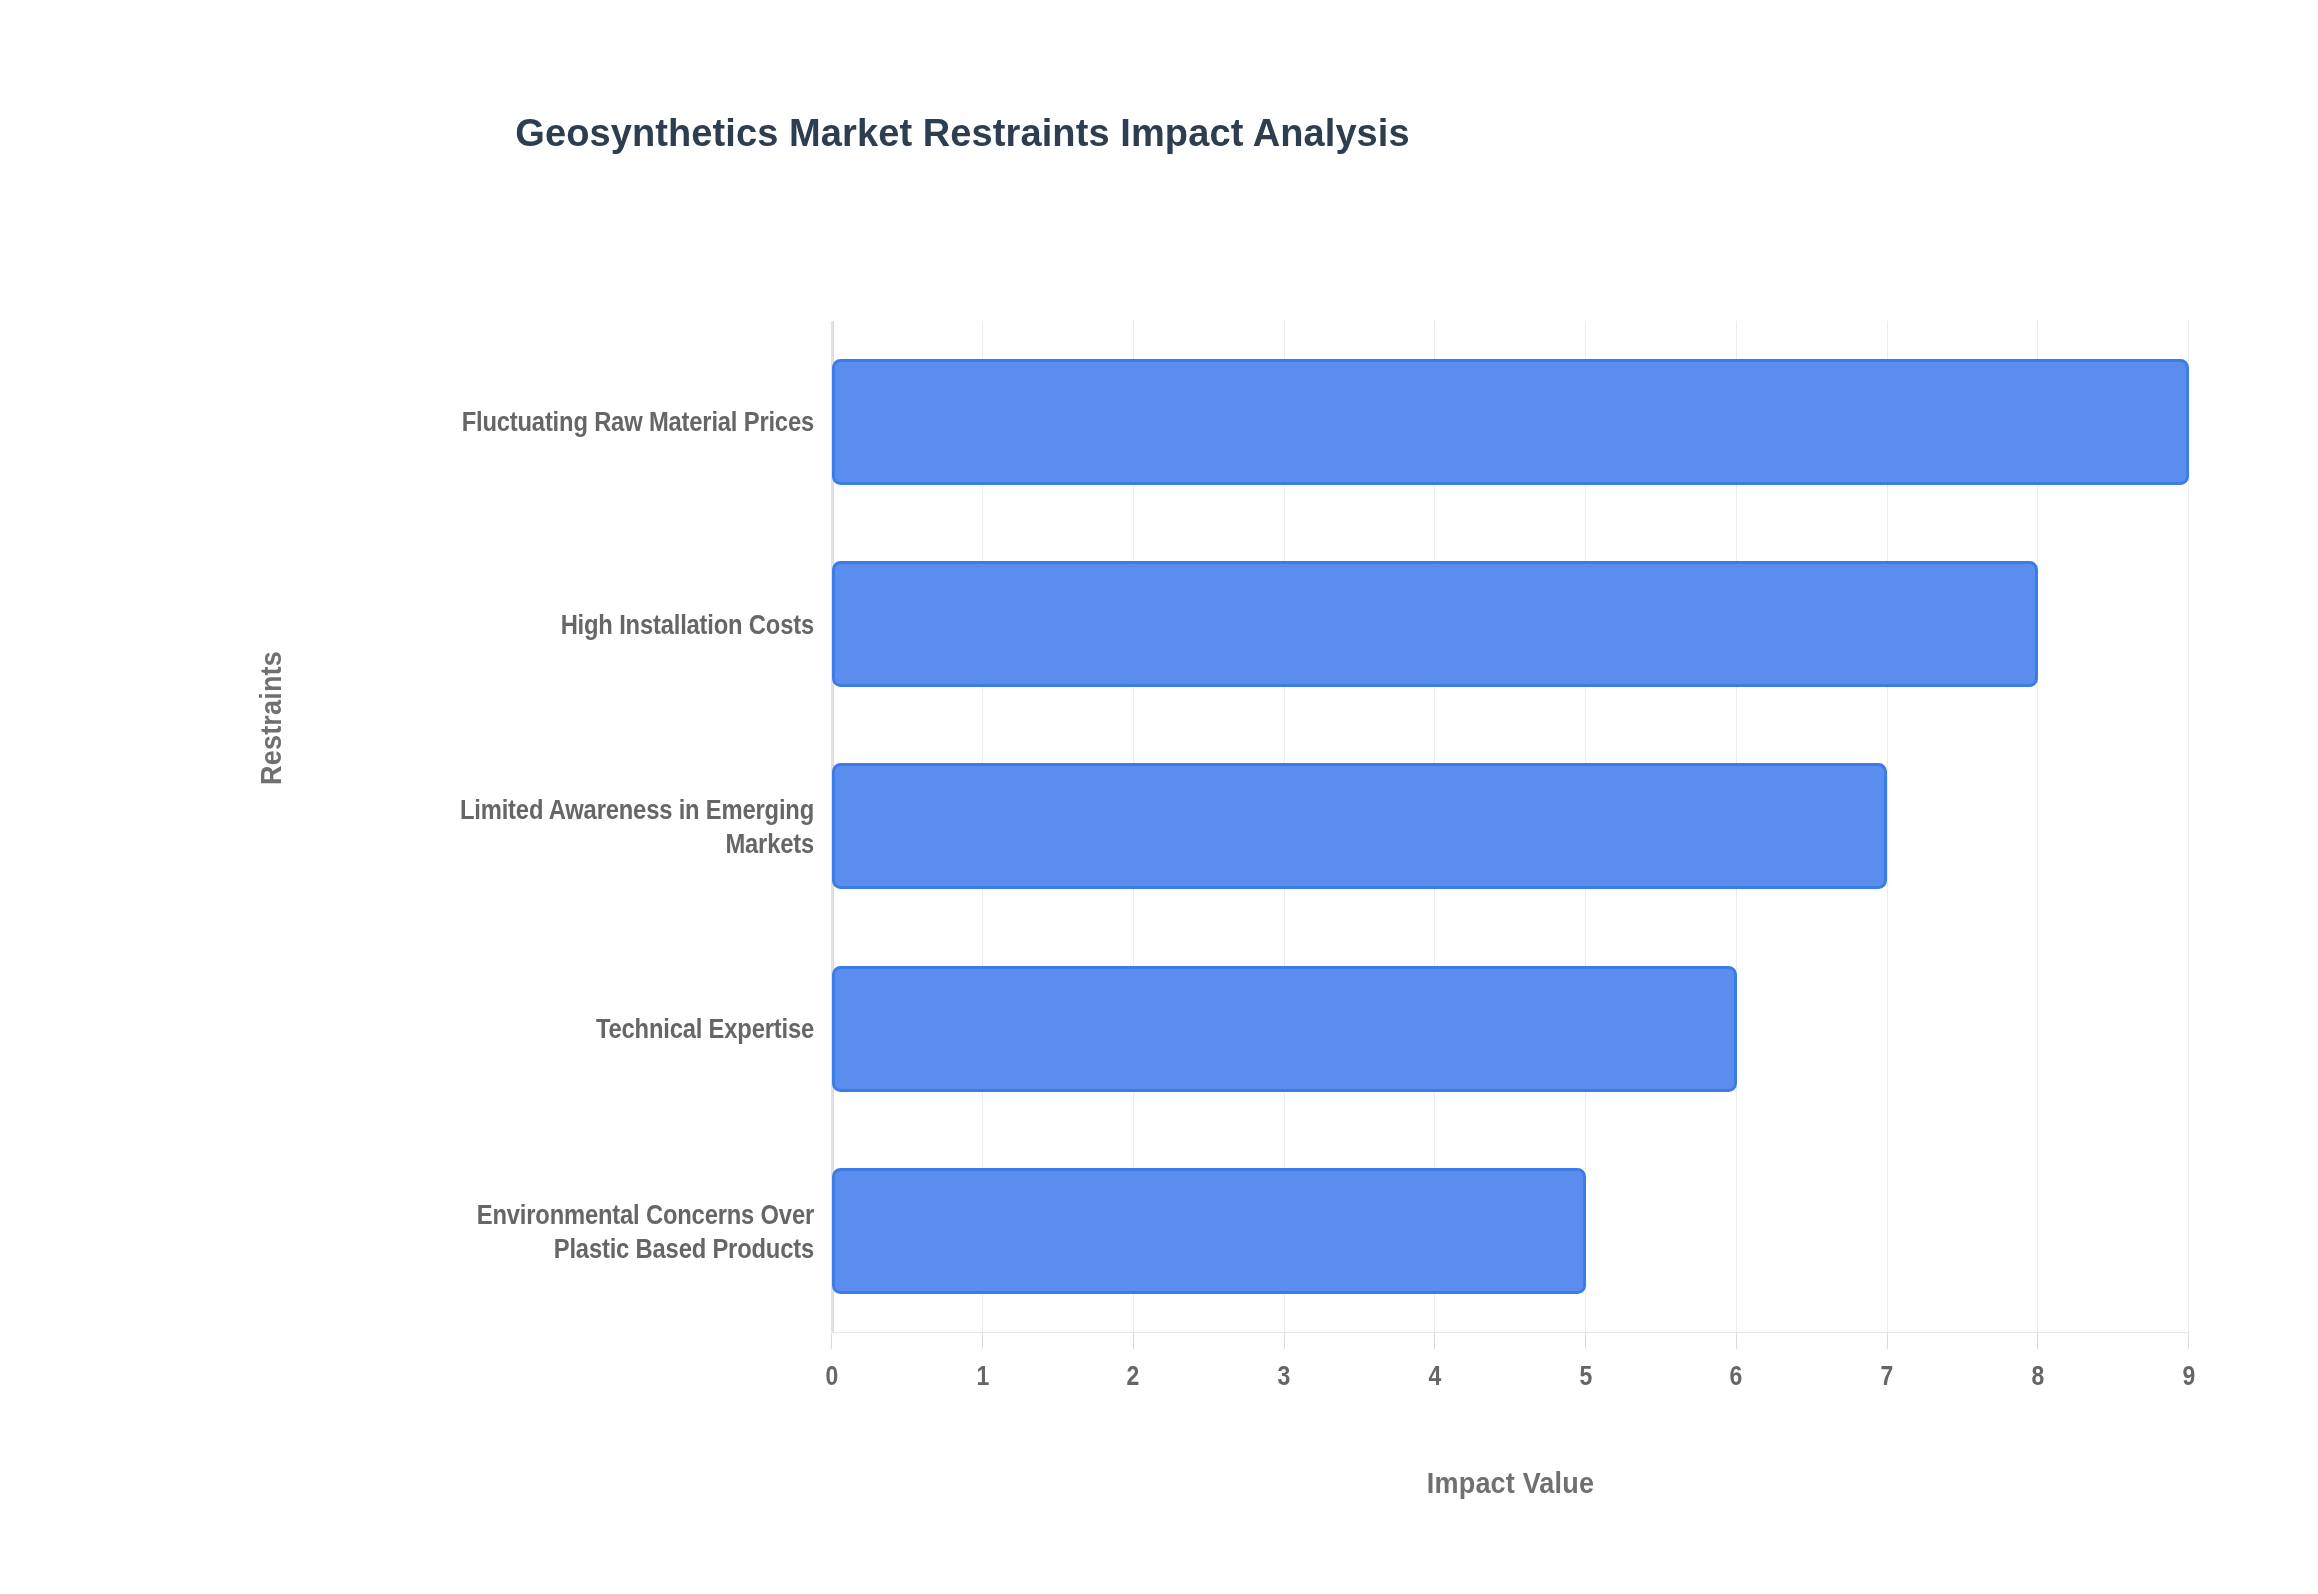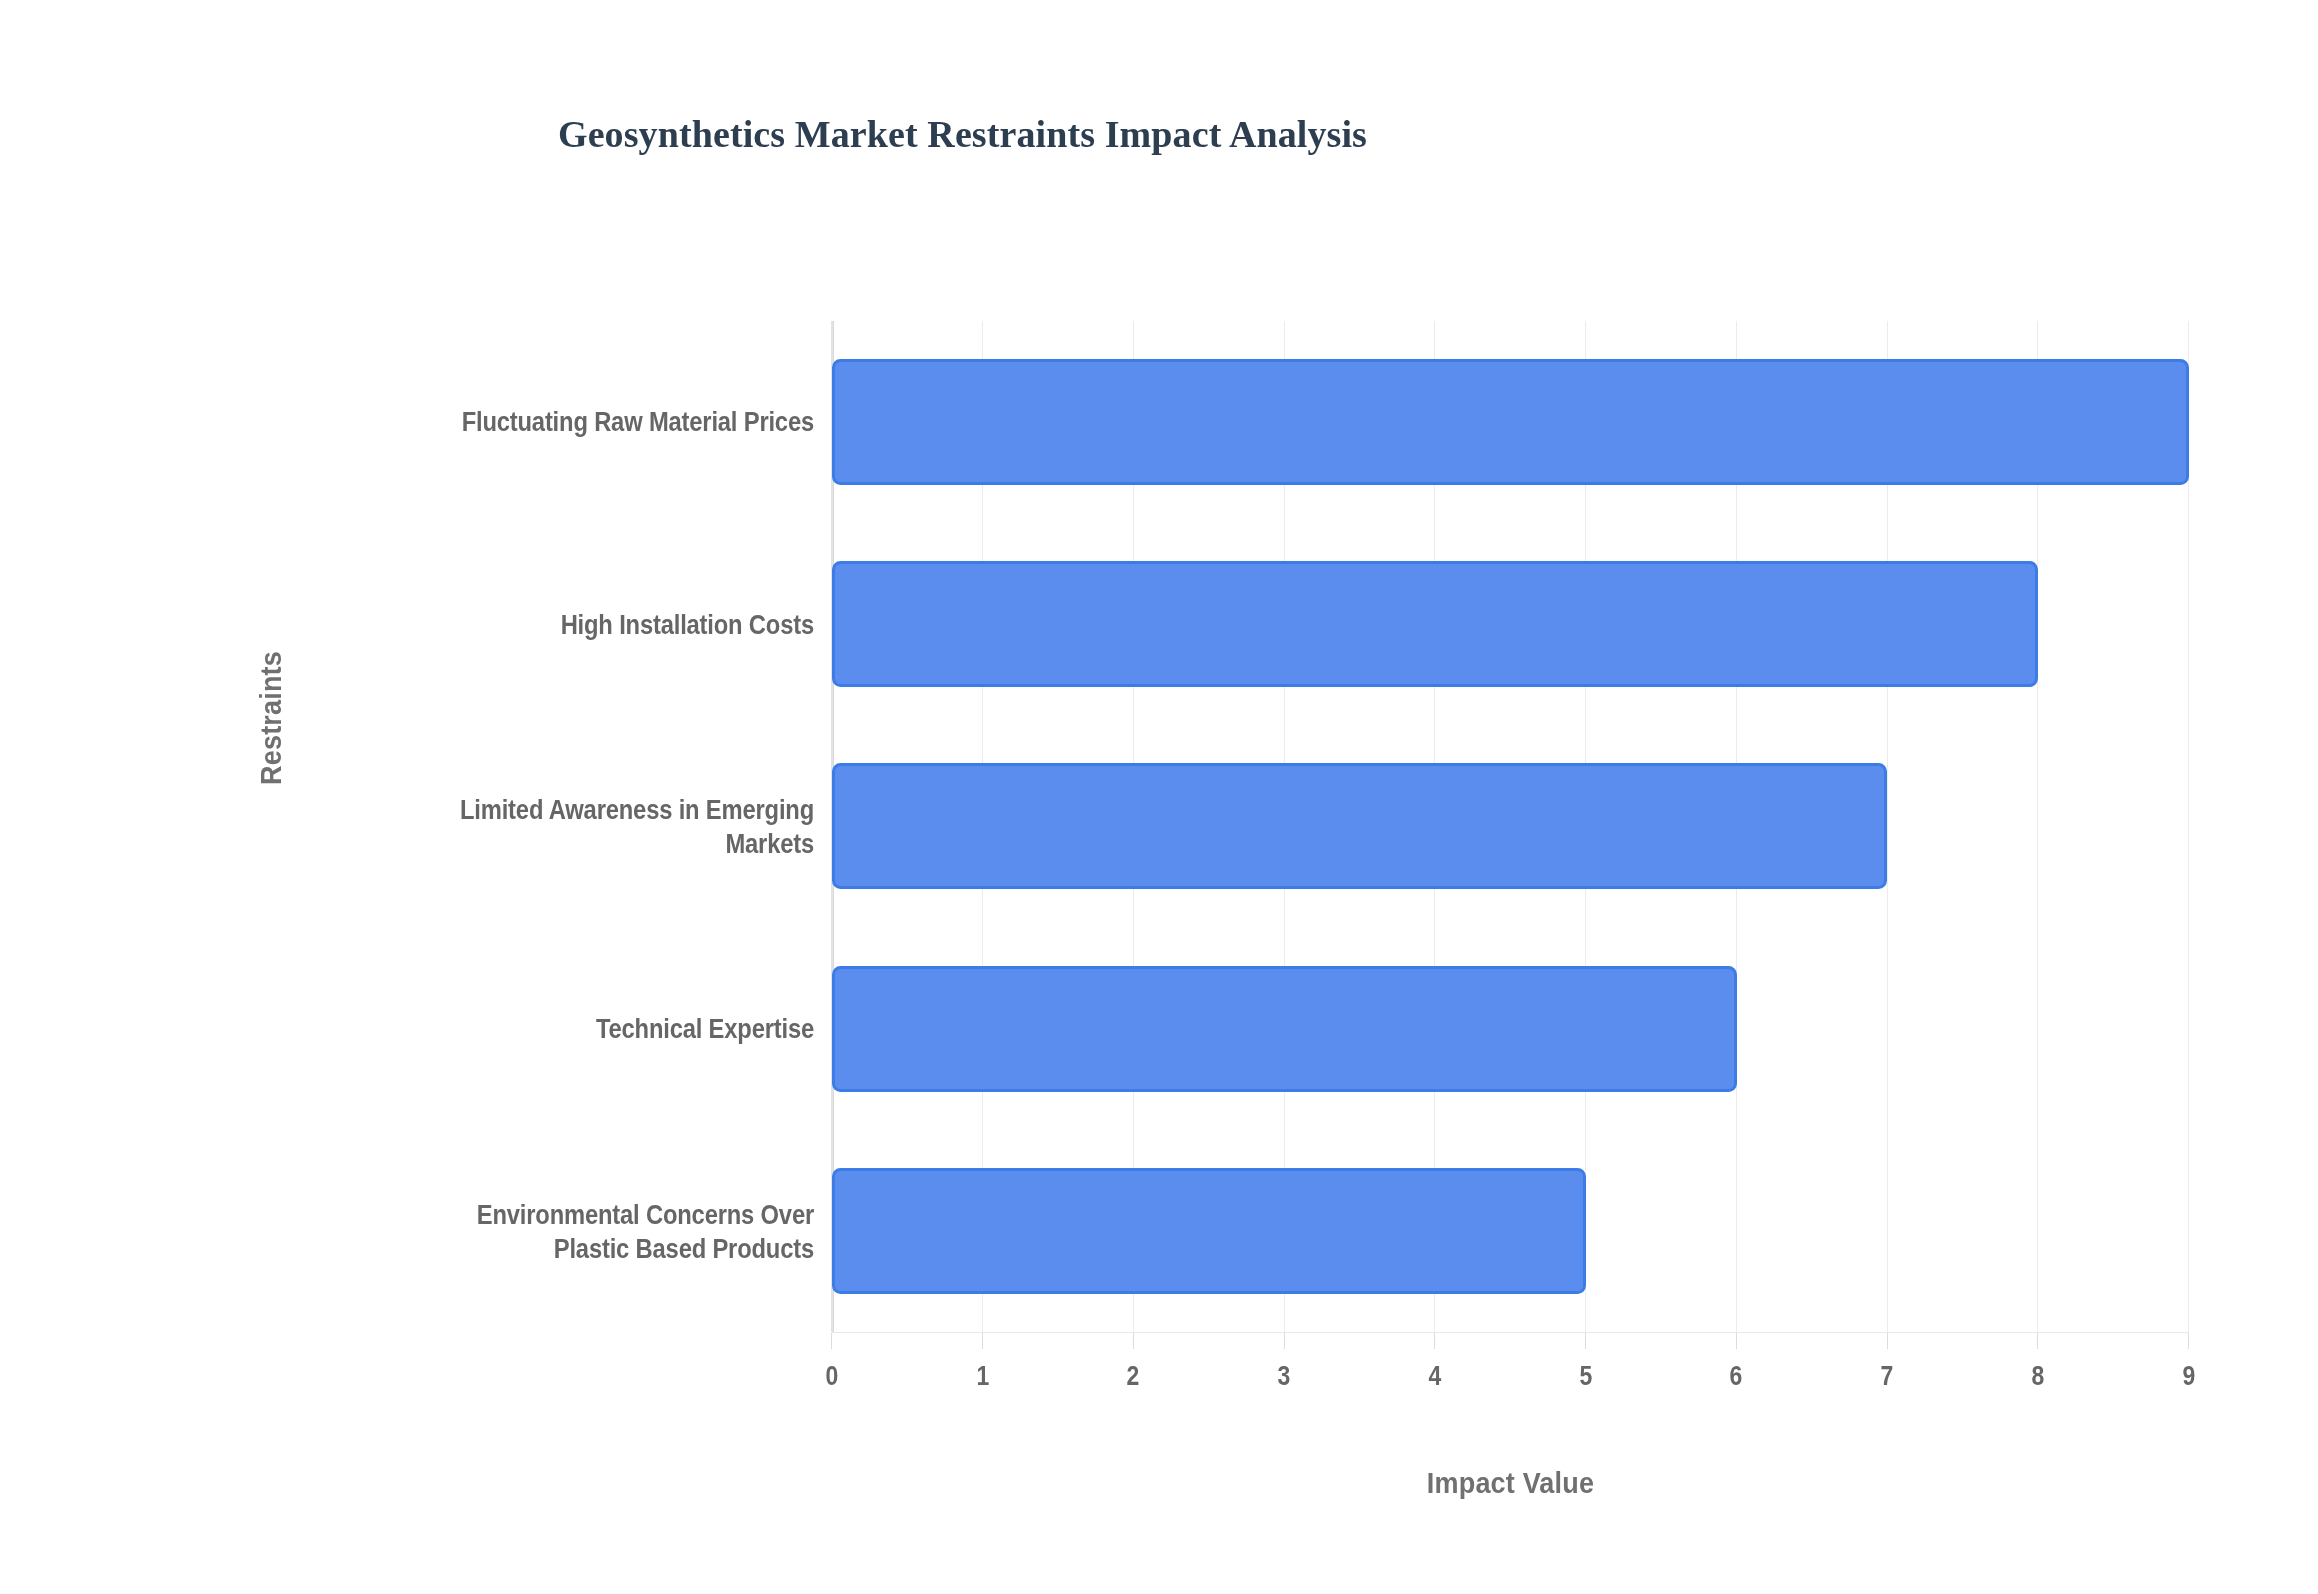--- a/index.html
+++ b/index.html
@@ -21,21 +21,21 @@
     background: #ffffff;
   }
 
   
   #chart-title {
     position: absolute;
     left: 0;
     top: 112px;
     width: 1925px;
     text-align: center;
-    font-family: Liberation Serif, serif;
+    font-family: Liberation Sans, sans-serif;
     font-weight: bold;
     font-size: 38px;
     letter-spacing: 0.1px;
     color: #2c3e50;
     white-space: nowrap;
   }
 
   
   #plot-area {
     position: absolute;

